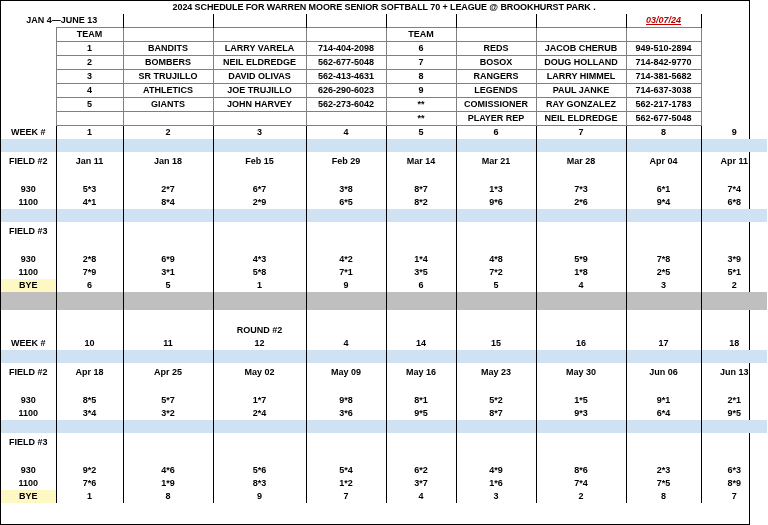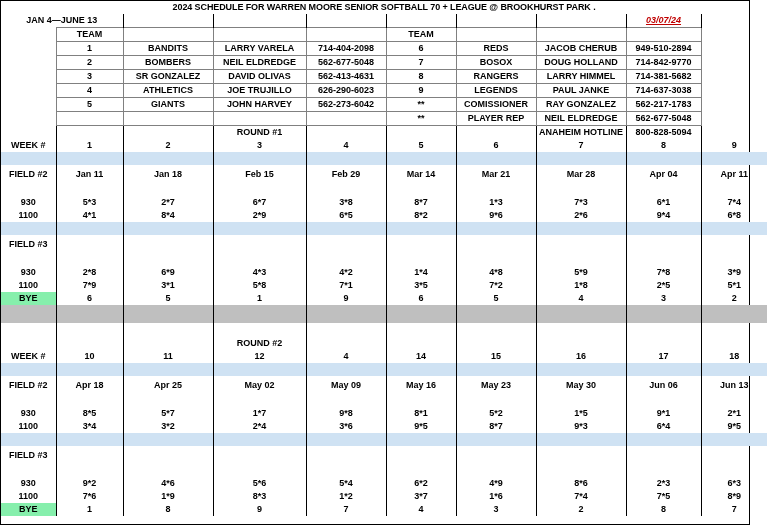--- a/index.html
+++ b/index.html
@@ -51,21 +51,21 @@
 
   
   .rosterbox td{border:1px solid #808080;height:13px;line-height:13px;}
   .lft{text-align:left;padding-left:3px;}
 
   .bandblue{background:#cfe2f3;}
   .bandgrey{background:#bfbfbf;}
   .roundlbl{font-size:13px;font-weight:bold;text-align:center;height:16px;line-height:16px;}
   .lbl{text-align:left;padding-left:2px;}
   .spacer{height:9px;line-height:9px;}
-  .byecell{background:#86efac;text-align:center;}
+  .byecell{background:#fef9c3;text-align:center;}
   .hdrnum{height:14px;line-height:14px;}
 </style>
 </head>
 <body>
 
 <div class="sheet">
 <table class="grid">
   <colgroup>
     <col class="c0">
         <col class="c1">
@@ -129,21 +129,21 @@
     <td class="lft">562-677-5048</td>
     <td>7</td>
     <td class="lft">BOSOX</td>
     <td class="lft">DOUG HOLLAND</td>
     <td class="lft">714-842-9770</td>
     <td style="border:none;"></td>
   </tr>
   <tr class="rosterbox">
     <td style="border:none;"></td>
     <td>3</td>
-    <td class="lft">SR GONZALEZ</td>
+    <td class="lft">SR TRUJILLO</td>
     <td class="lft">DAVID OLIVAS</td>
     <td class="lft">562-413-4631</td>
     <td>8</td>
     <td class="lft">RANGERS</td>
     <td class="lft">LARRY HIMMEL</td>
     <td class="lft">714-381-5682</td>
     <td style="border:none;"></td>
   </tr>
   <tr class="rosterbox">
     <td style="border:none;"></td>
@@ -176,32 +176,20 @@
     <td class="lft"></td>
     <td class="lft"></td>
     <td class="lft"></td>
     <td>**</td>
     <td class="lft">PLAYER REP</td>
     <td class="lft">NEIL ELDREDGE</td>
     <td class="lft">562-677-5048</td>
     <td style="border:none;"></td>
   </tr>
 
-  <tr>
-    <td></td>
-    <td class="vl"></td>
-    <td class="vl"></td>
-    <td class="vl roundlbl">ROUND #1</td>
-    <td class="vl"></td>
-    <td class="vl"></td>
-    <td class="vl"></td>
-    <td class="vl lft">ANAHEIM HOTLINE</td>
-    <td class="vl lft">800-828-5094</td>
-    <td class="vl"></td>
-  </tr>
 
   <tr>
     <td class="lbl hdrnum">WEEK #</td>
     <td class="vl hdrnum">1</td>
     <td class="vl hdrnum">2</td>
     <td class="vl hdrnum">3</td>
     <td class="vl hdrnum">4</td>
     <td class="vl hdrnum">5</td>
     <td class="vl hdrnum">6</td>
     <td class="vl hdrnum">7</td>

